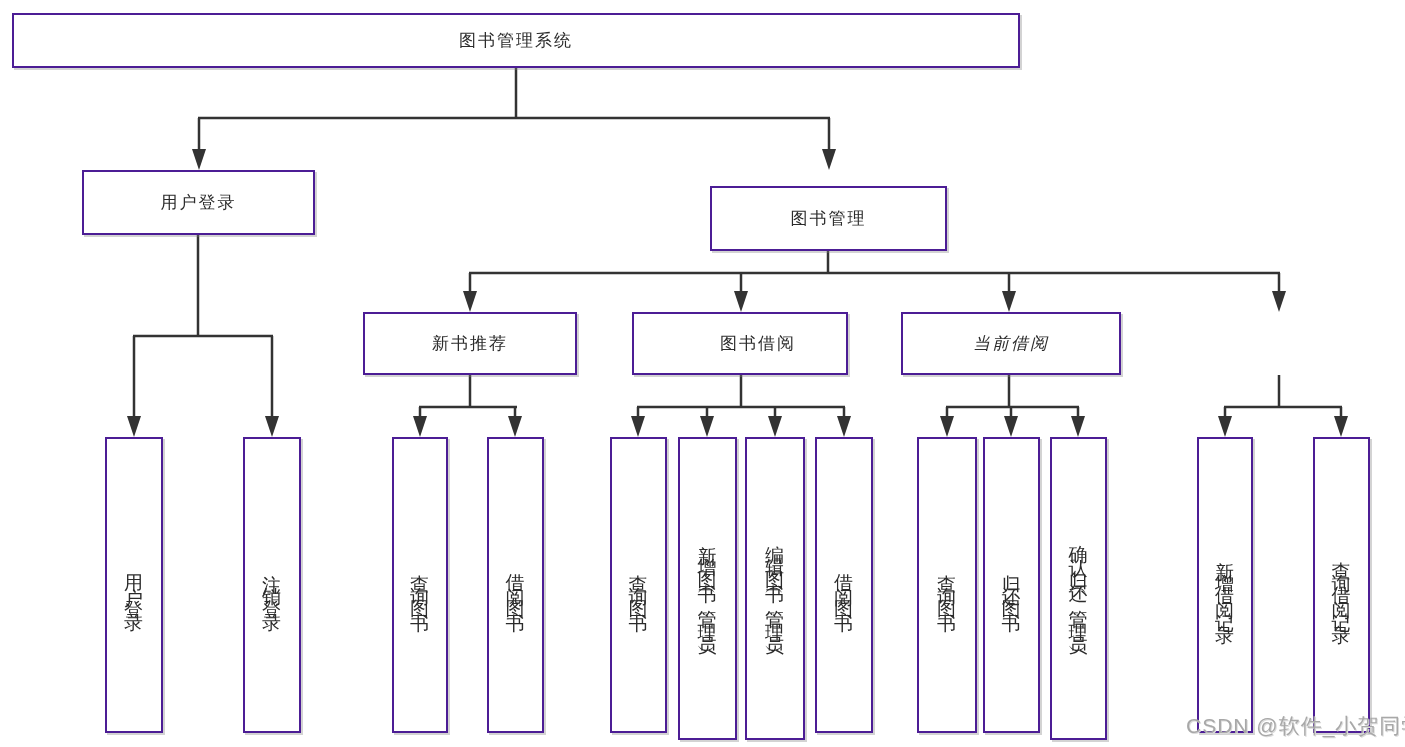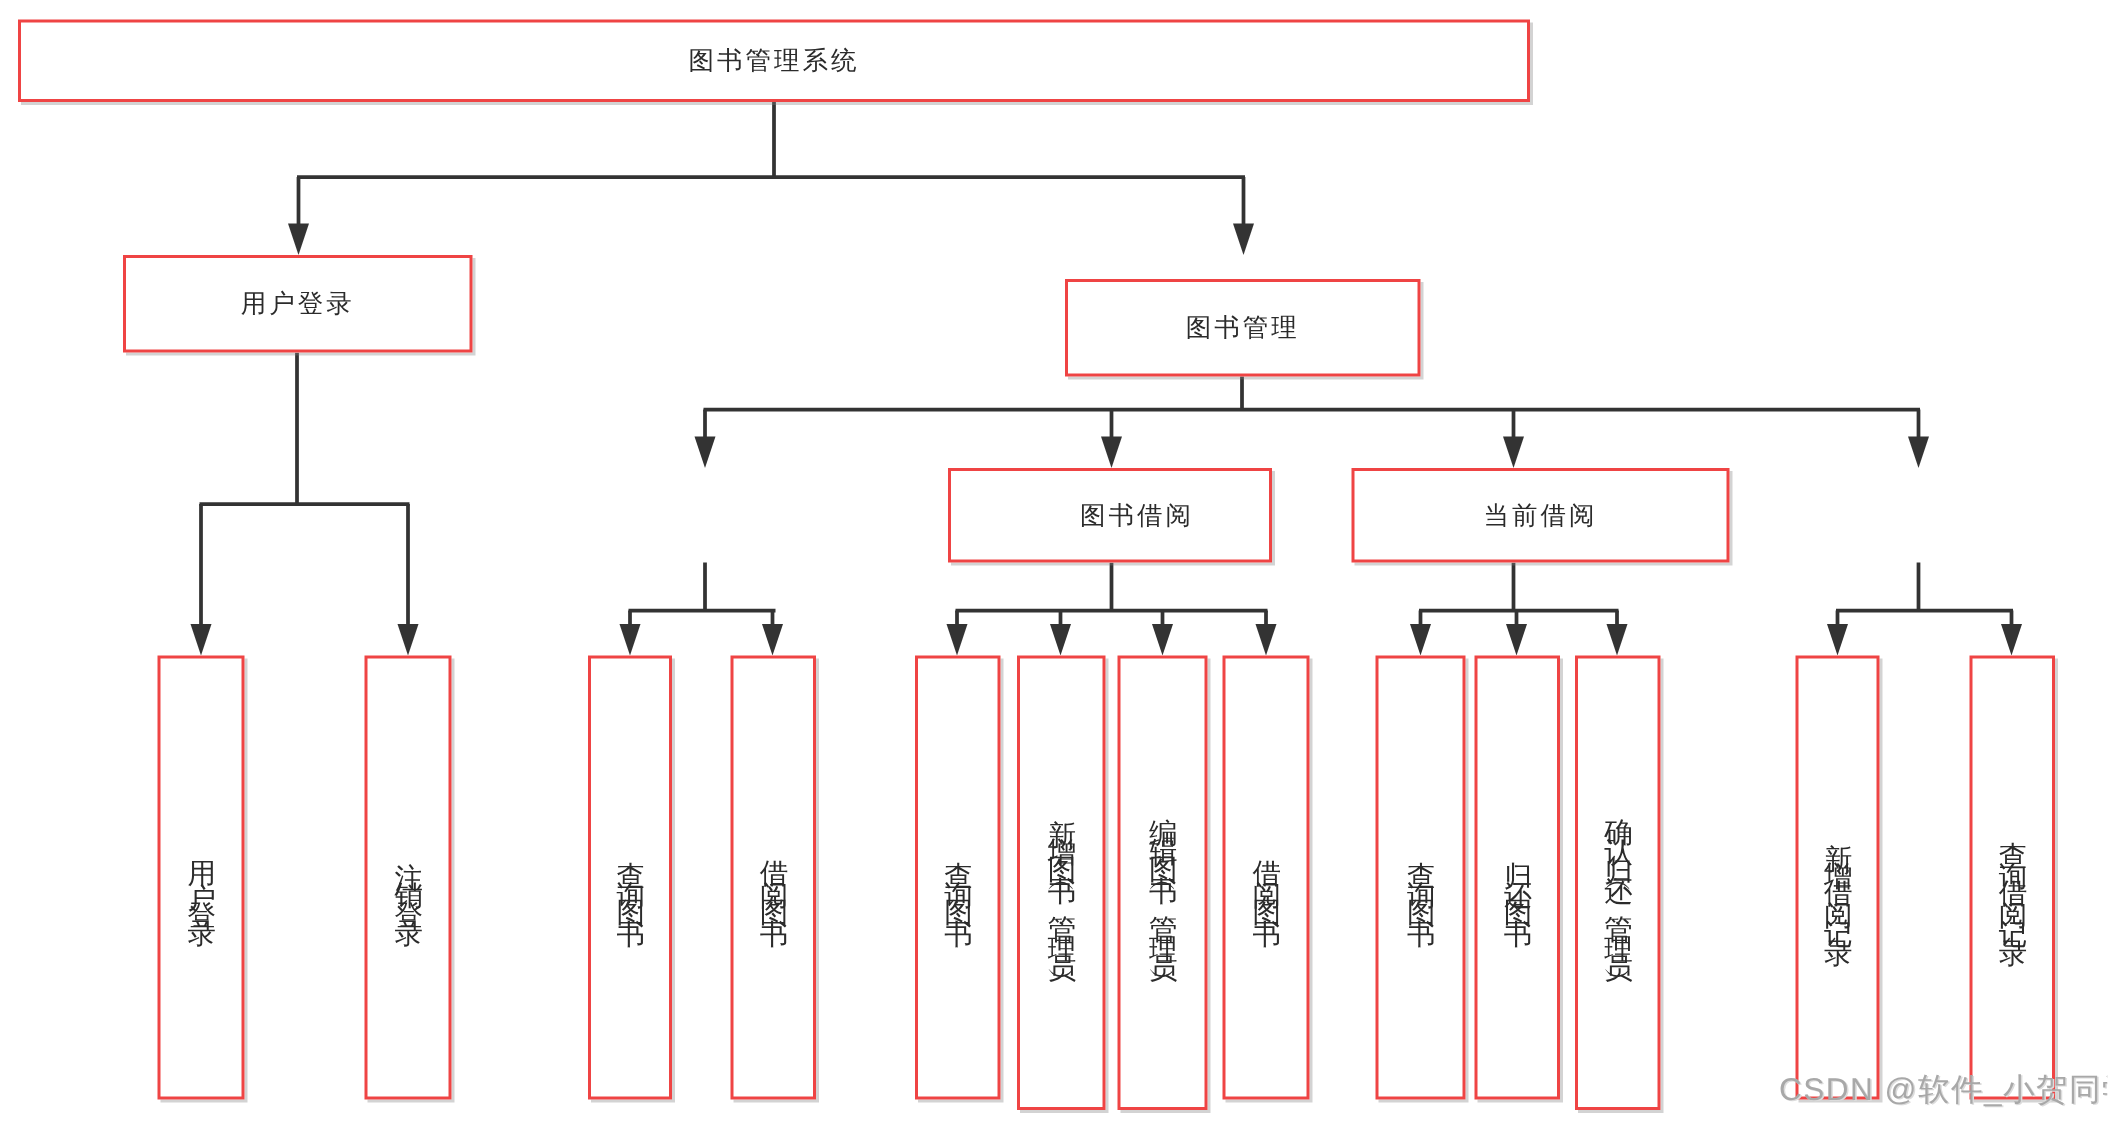--- a/index.html
+++ b/index.html
@@ -10,21 +10,21 @@
     font-family:"Liberation Sans","DejaVu Sans",sans-serif;
     overflow:hidden;
   }
   .connectors{position:absolute;left:0;top:0;z-index:1;}
   .connectors line{stroke:#333333;stroke-width:2.5;}
   .connectors polygon{fill:#333333;stroke:none;}
   .box{
     position:absolute;z-index:2;
     box-sizing:border-box;
     background:#ffffff;
-    border:2px solid #ef4444;
+    border:2px solid #4c1d95;
     box-shadow:2px 2px 0 rgba(130,130,130,0.35);
     display:flex;align-items:center;justify-content:center;
     color:#2b2b2b;
   }
   .hbox{font-size:17px;letter-spacing:2px;}
   .vbox .vtext{
     writing-mode:vertical-rl;
     text-orientation:mixed;
     font-size:19px;
     letter-spacing:13px;
@@ -38,21 +38,21 @@
     letter-spacing:1px;
     text-shadow:1px 1px 0 #dcdcdc;
     white-space:nowrap;
   }
   
   .b-root{left:12px;top:13px;width:1008px;height:55px;}
   .b-user{left:82px;top:170px;width:233px;height:65px;}
   .b-manage{left:710px;top:186px;width:237px;height:65px;}
   .b-newbook{left:363px;top:312px;width:214px;height:63px;}
   .b-bookborrow{left:632px;top:312px;width:216px;height:63px;padding-left:36px;}
-  .b-current{left:901px;top:312px;width:252px;height:63px;}
+  .b-current{left:901px;top:312px;width:220px;height:63px;font-style:italic;}
   .b-records{left:1174px;top:312px;width:211px;height:63px;}
   .b-a1{left:105px;top:437px;width:58px;height:296px;}
   .b-a2{left:243px;top:437px;width:58px;height:296px;}
   .b-b1{left:392px;top:437px;width:56px;height:296px;}
   .b-b2{left:487px;top:437px;width:57px;height:296px;}
   .b-c1{left:610px;top:437px;width:57px;height:296px;}
   .b-c2{left:678px;top:437px;width:59px;height:303px;}
   .b-c3{left:745px;top:437px;width:60px;height:303px;}
   .b-c4{left:815px;top:437px;width:58px;height:296px;}
   .b-d1{left:917px;top:437px;width:60px;height:296px;}
@@ -146,20 +146,23 @@
     <span>图书管理系统</span>
   </div>
 
   <div class="box hbox b-user">
     <span>用户登录</span>
   </div>
   <div class="box hbox b-manage">
     <span>图书管理</span>
   </div>
 
+  <div class="box hbox b-newbook">
+    <span>新书推荐</span>
+  </div>
   <div class="box hbox b-bookborrow">
     <span>图书借阅</span>
   </div>
   <div class="box hbox b-current">
     <span>当前借阅</span>
   </div>
 
   <div class="box vbox b-a1">
     <span class="vtext">用户登录</span>
   </div>

